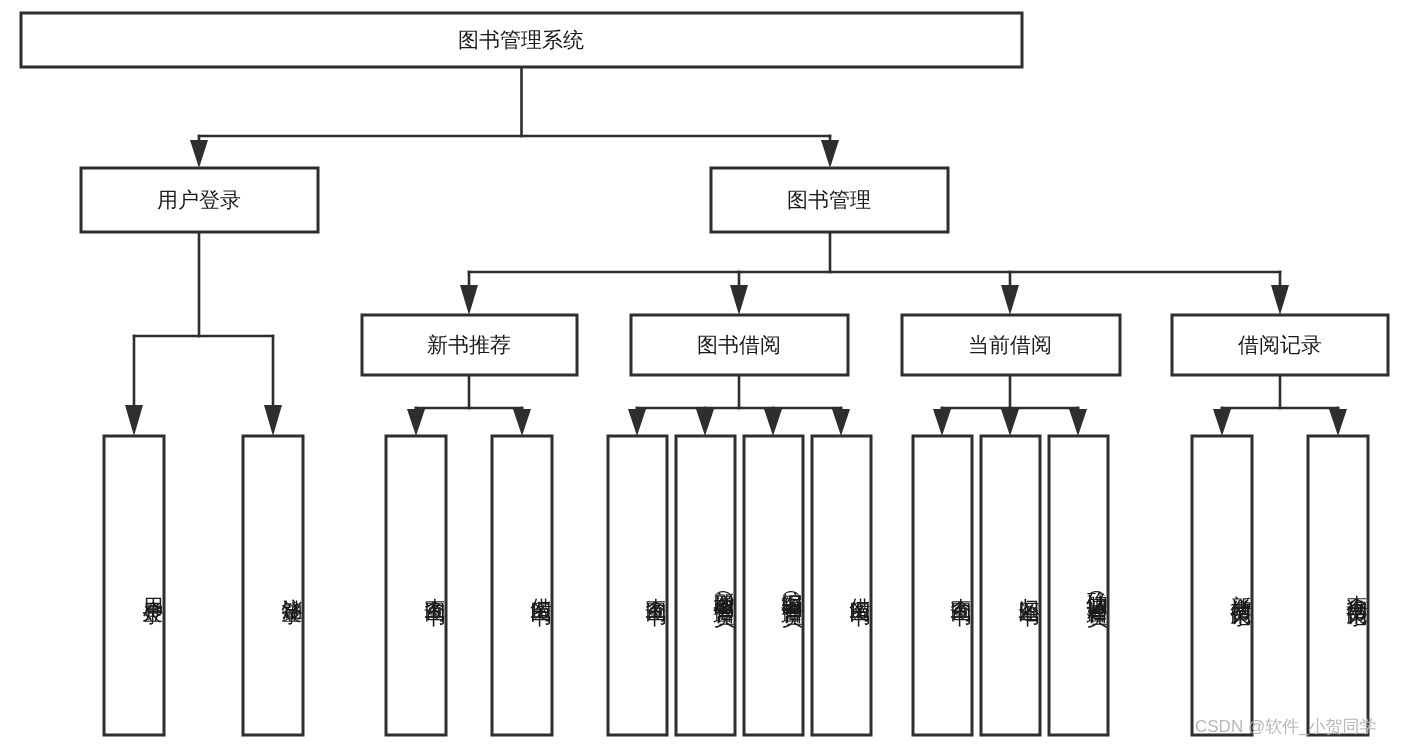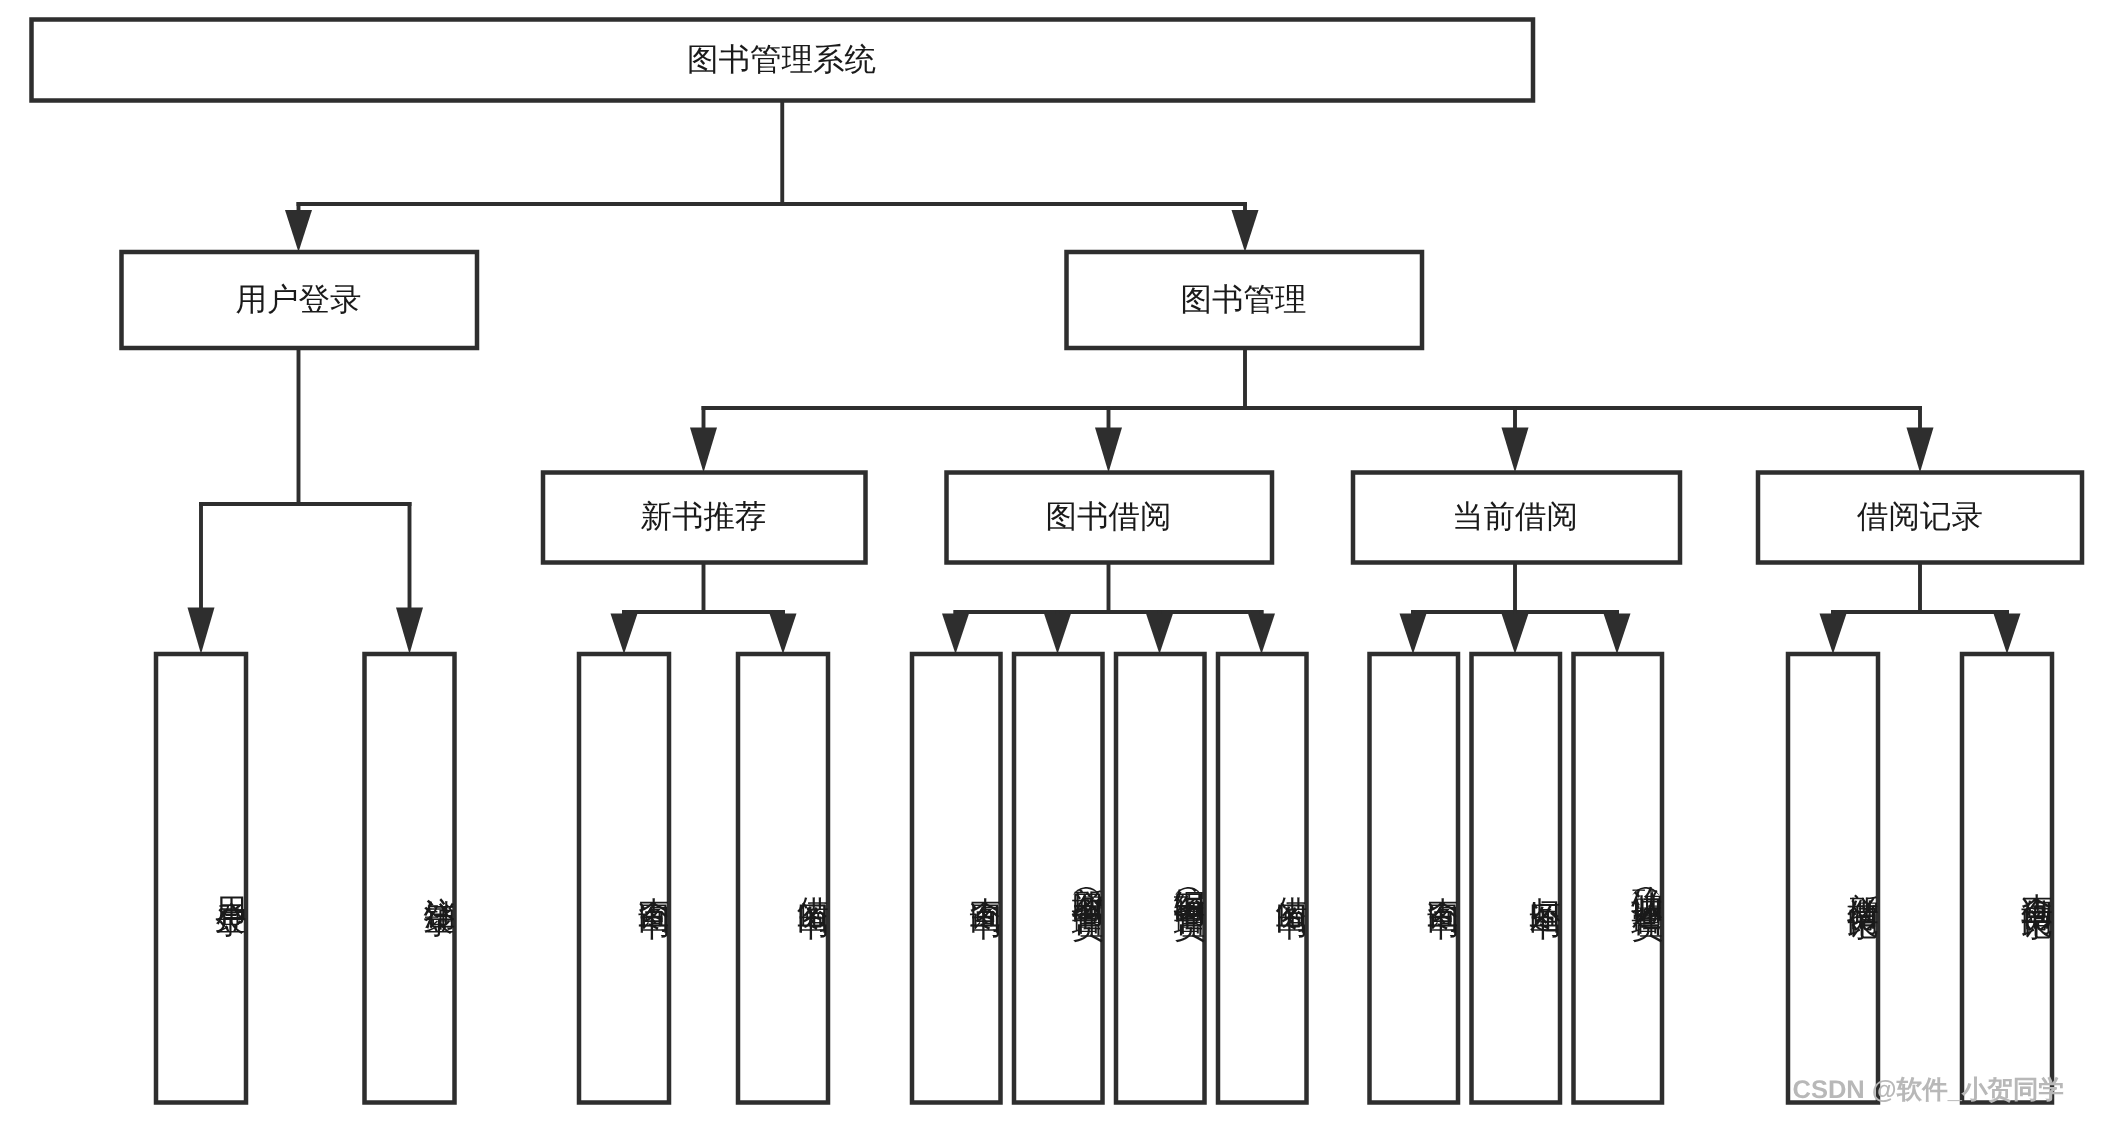--- a/index.html
+++ b/index.html
@@ -191,15 +191,15 @@
   <div class="label-vert" style="left:744px; top:436px; width:59px; height:299px;">编辑图书（管理员）</div>
   <div class="label-vert" style="left:812px; top:436px; width:59px; height:299px;">借阅图书</div>
 
   <div class="label-vert" style="left:913px; top:436px; width:59px; height:299px;">查询图书</div>
   <div class="label-vert" style="left:981px; top:436px; width:59px; height:299px;">归还图书</div>
   <div class="label-vert" style="left:1049px; top:436px; width:59px; height:299px;">确认归还（管理员）</div>
 
   <div class="label-vert" style="left:1192px; top:436px; width:60px; height:299px;">新增借阅记录</div>
   <div class="label-vert" style="left:1308px; top:436px; width:60px; height:299px;">查询借阅记录</div>
 
-  <div class="watermark" style="left:1195px; top:715px;font-weight:bold;">CSDN @软件_小贺同学</div>
+  <div class="watermark" style="left:1195px; top:715px;">CSDN @软件_小贺同学</div>
 
 </div>
 
 </body></html>

